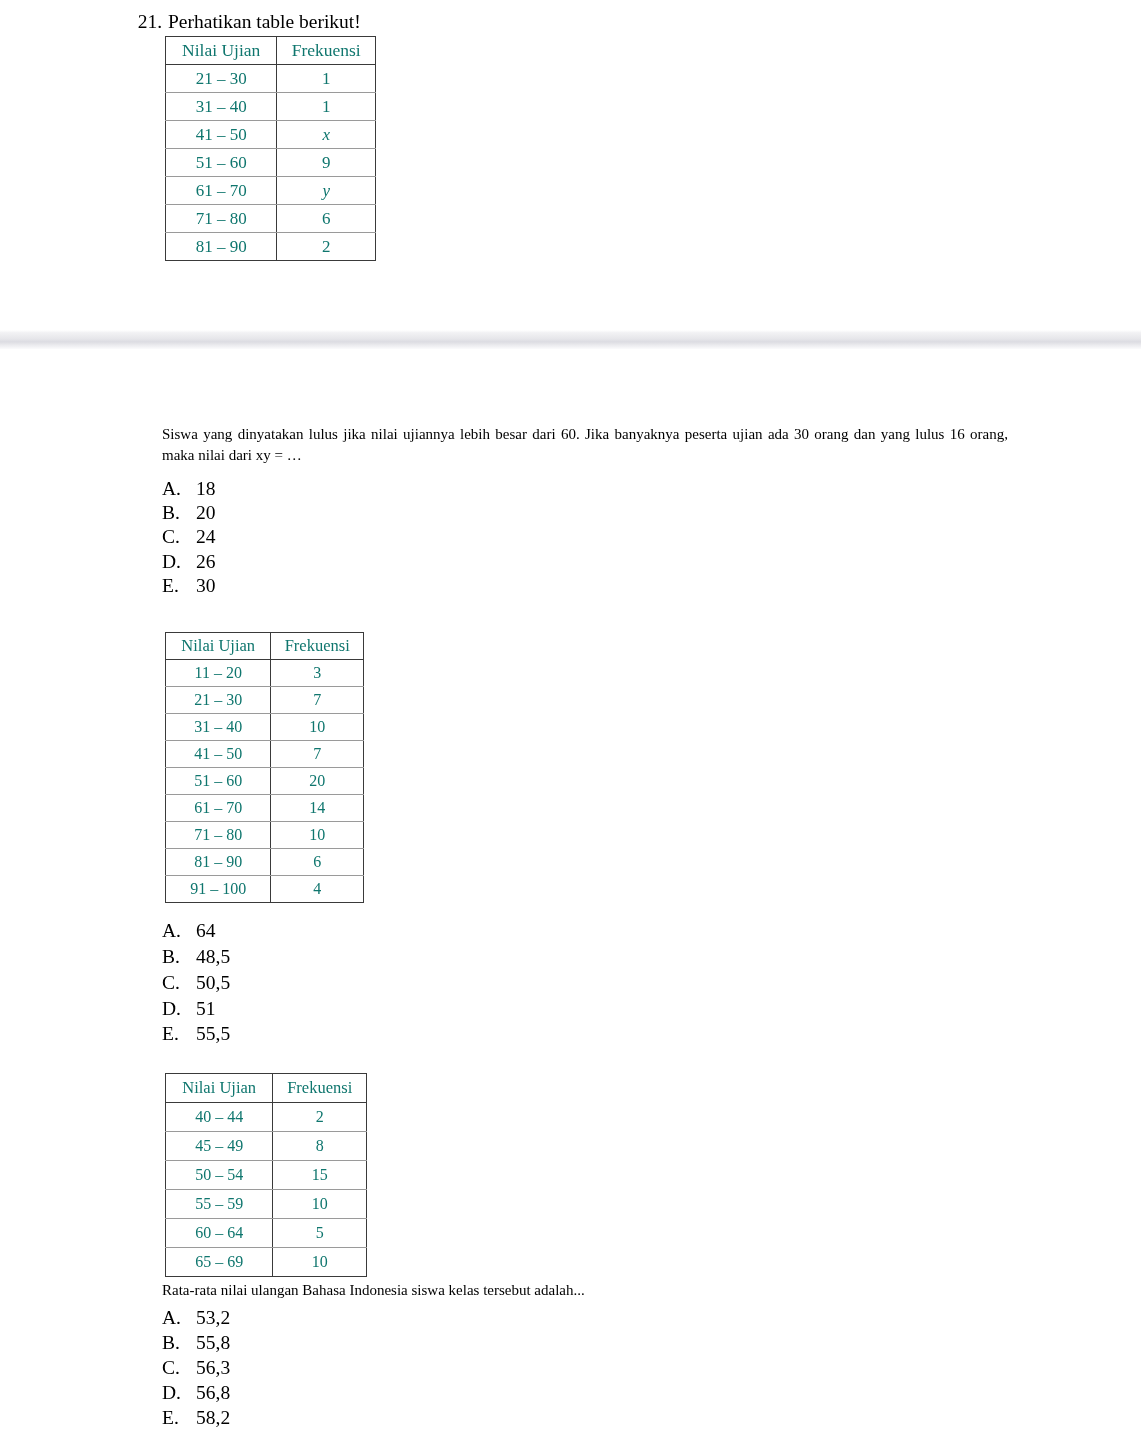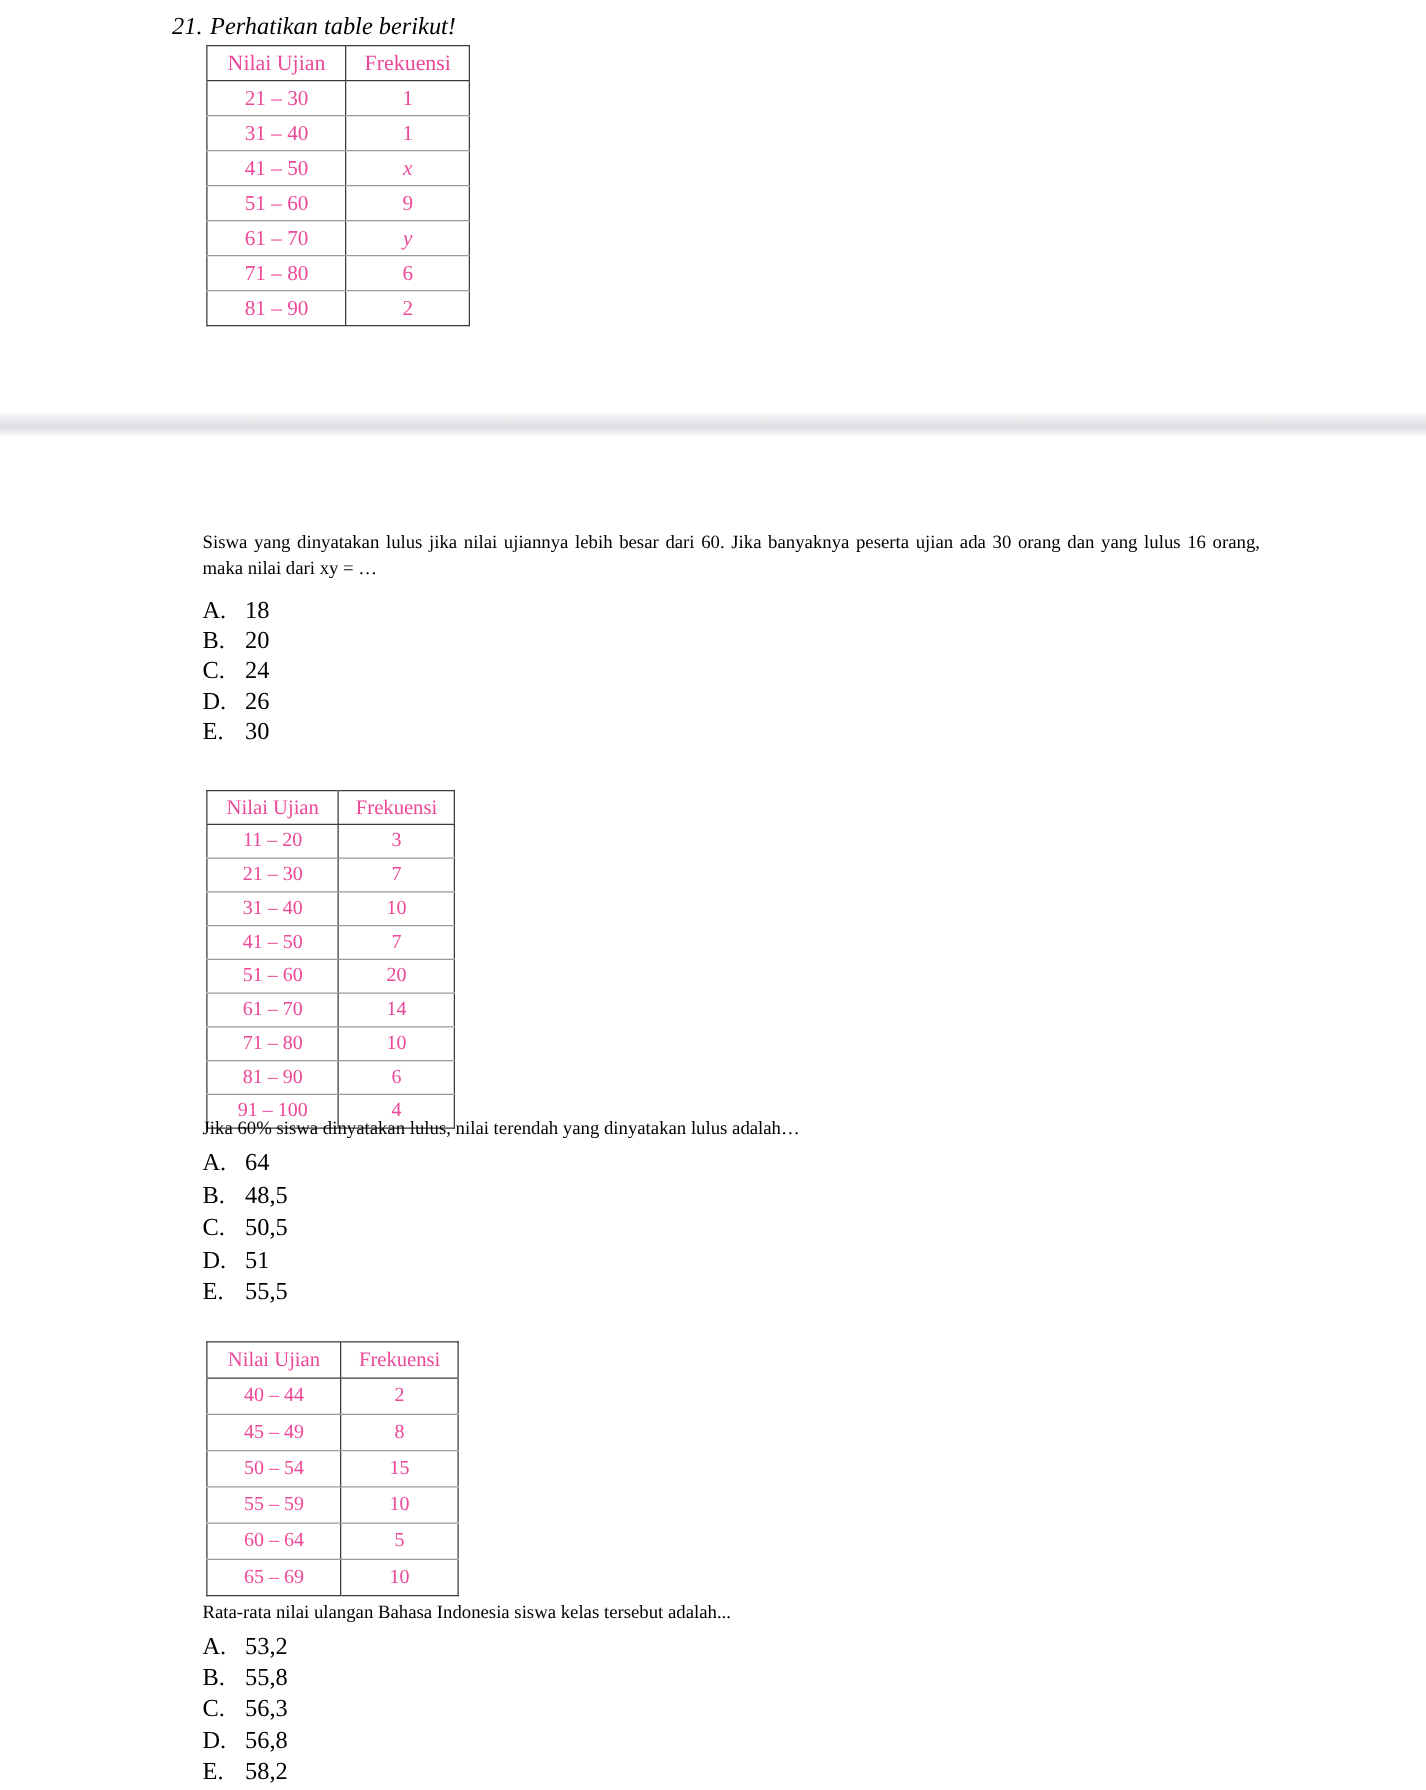--- a/index.html
+++ b/index.html
@@ -19,21 +19,20 @@
   .page { position: relative; width: 1141px; height: 1432px; }
 
   
   .q-line {
     position: absolute;
     display: flex;
     align-items: baseline;
     font-size: 19.5px;
     line-height: 1.25;
     white-space: nowrap;
-    font-style: italic;
   }
   .q-num {
     width: 34px;
     text-align: right;
     margin-right: 6px;
     flex: none;
   }
   .q-text { flex: none; }
 
   
@@ -65,21 +64,21 @@
     border: 1.3px solid #3a3a3a;
     background: #fff;
     font-family: "Liberation Serif", serif;
   }
   .freq-table td, .freq-table th {
     border-top: 1px solid #9a9a9a;
     border-bottom: 1px solid #9a9a9a;
     padding: 0;
     text-align: center;
     font-weight: normal;
-    color: #ec4899;
+    color: #0f766e;
     white-space: nowrap;
   }
   .freq-table .col-a { border-right: 1.3px solid #3a3a3a; }
   .freq-table thead th {
     border-top: none;
     border-bottom: 1.2px solid #3a3a3a;
     font-size: 17.5px;
   }
   .freq-table tbody td { font-size: 17px; }
   .freq-table tbody tr:last-child td { border-bottom: none; }
@@ -236,21 +235,20 @@
         <td class="col-a">81 – 90</td>
         <td class="col-b">6</td>
       </tr>
       <tr>
         <td class="col-a">91 – 100</td>
         <td class="col-b">4</td>
       </tr>
     </tbody>
   </table>
 
-  <div class="para nowrapline" style="left:162px; top:893px;">Jika 60% siswa dinyatakan lulus, nilai terendah yang dinyatakan lulus adalah…</div>
 
   <div class="opt" style="left:162px; top:919px;">
     <span class="opt-key">A.</span>
     <span class="opt-val">64</span>
   </div>
   <div class="opt" style="left:162px; top:945px;">
     <span class="opt-key">B.</span>
     <span class="opt-val">48,5</span>
   </div>
   <div class="opt" style="left:162px; top:971px;">

